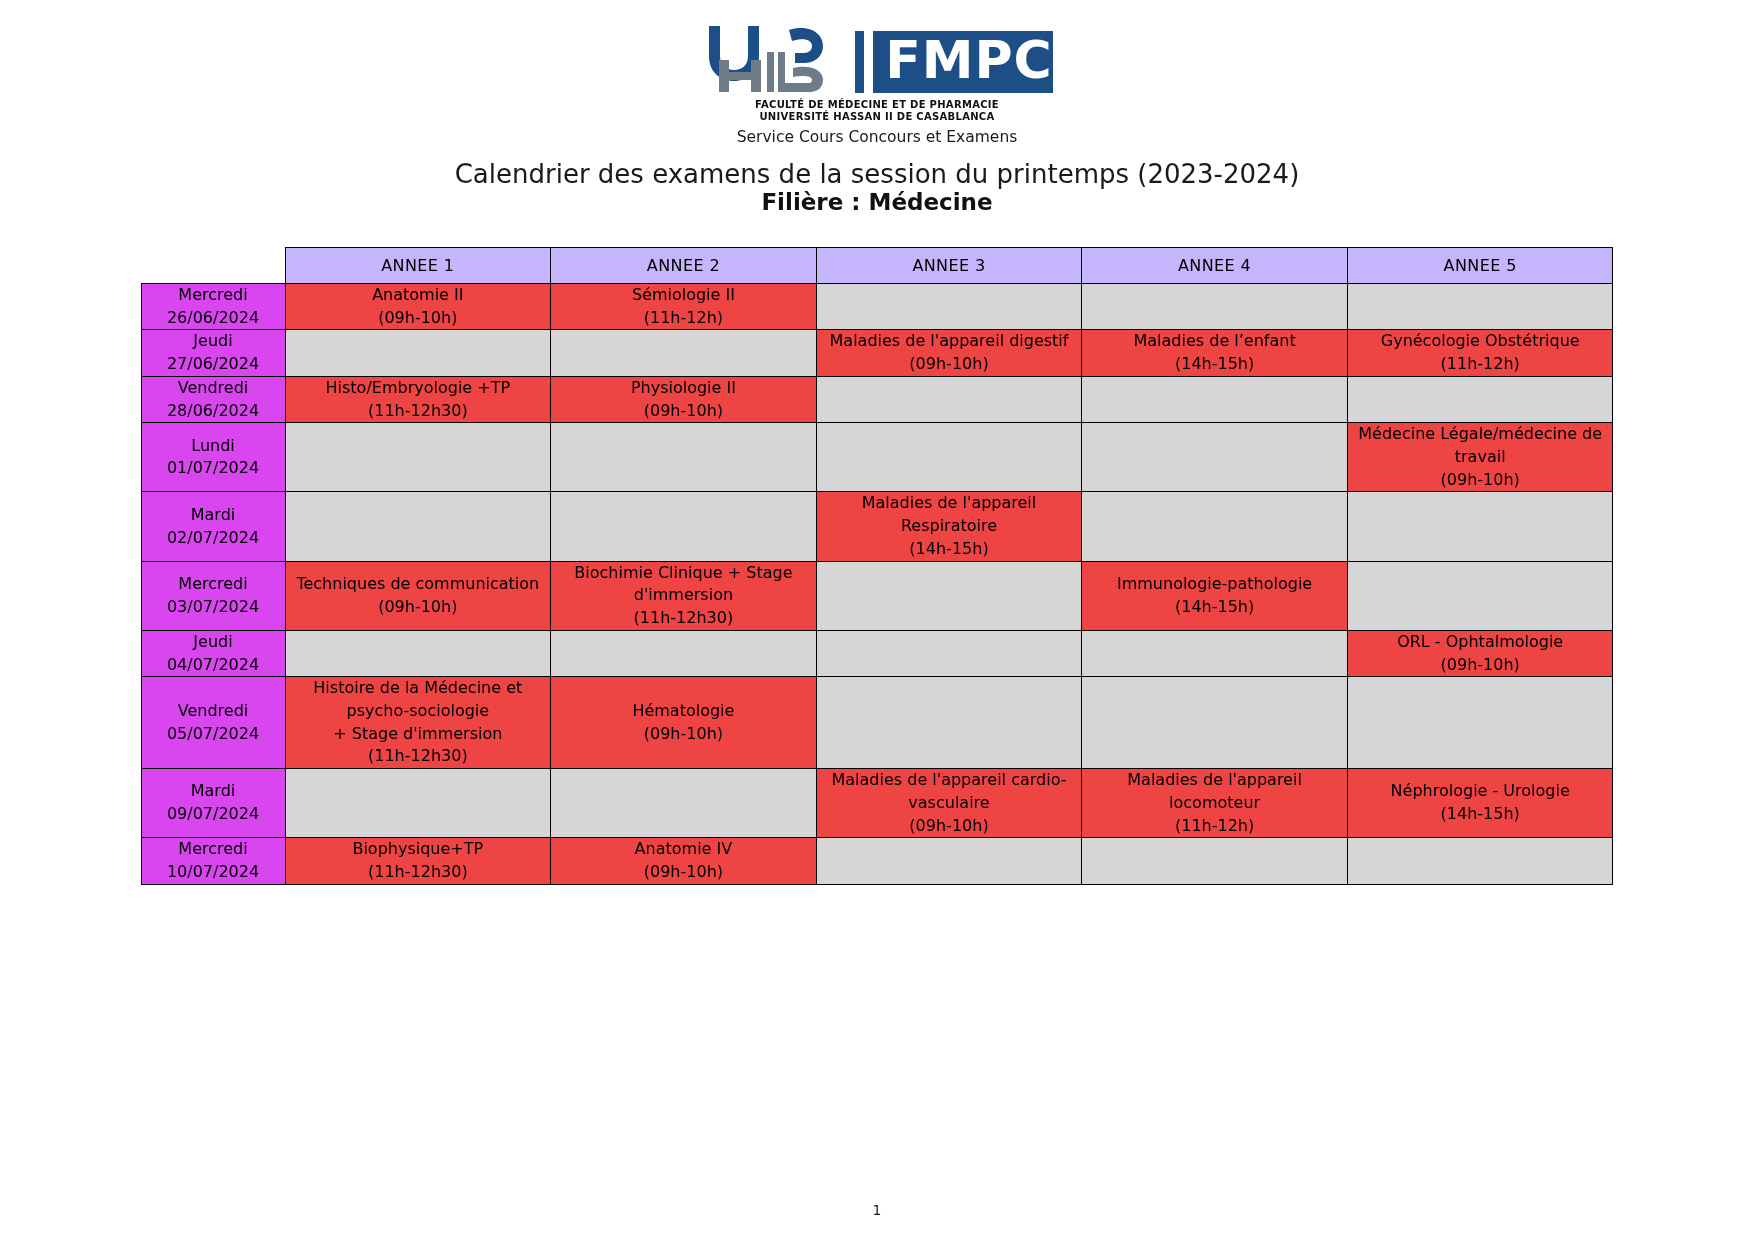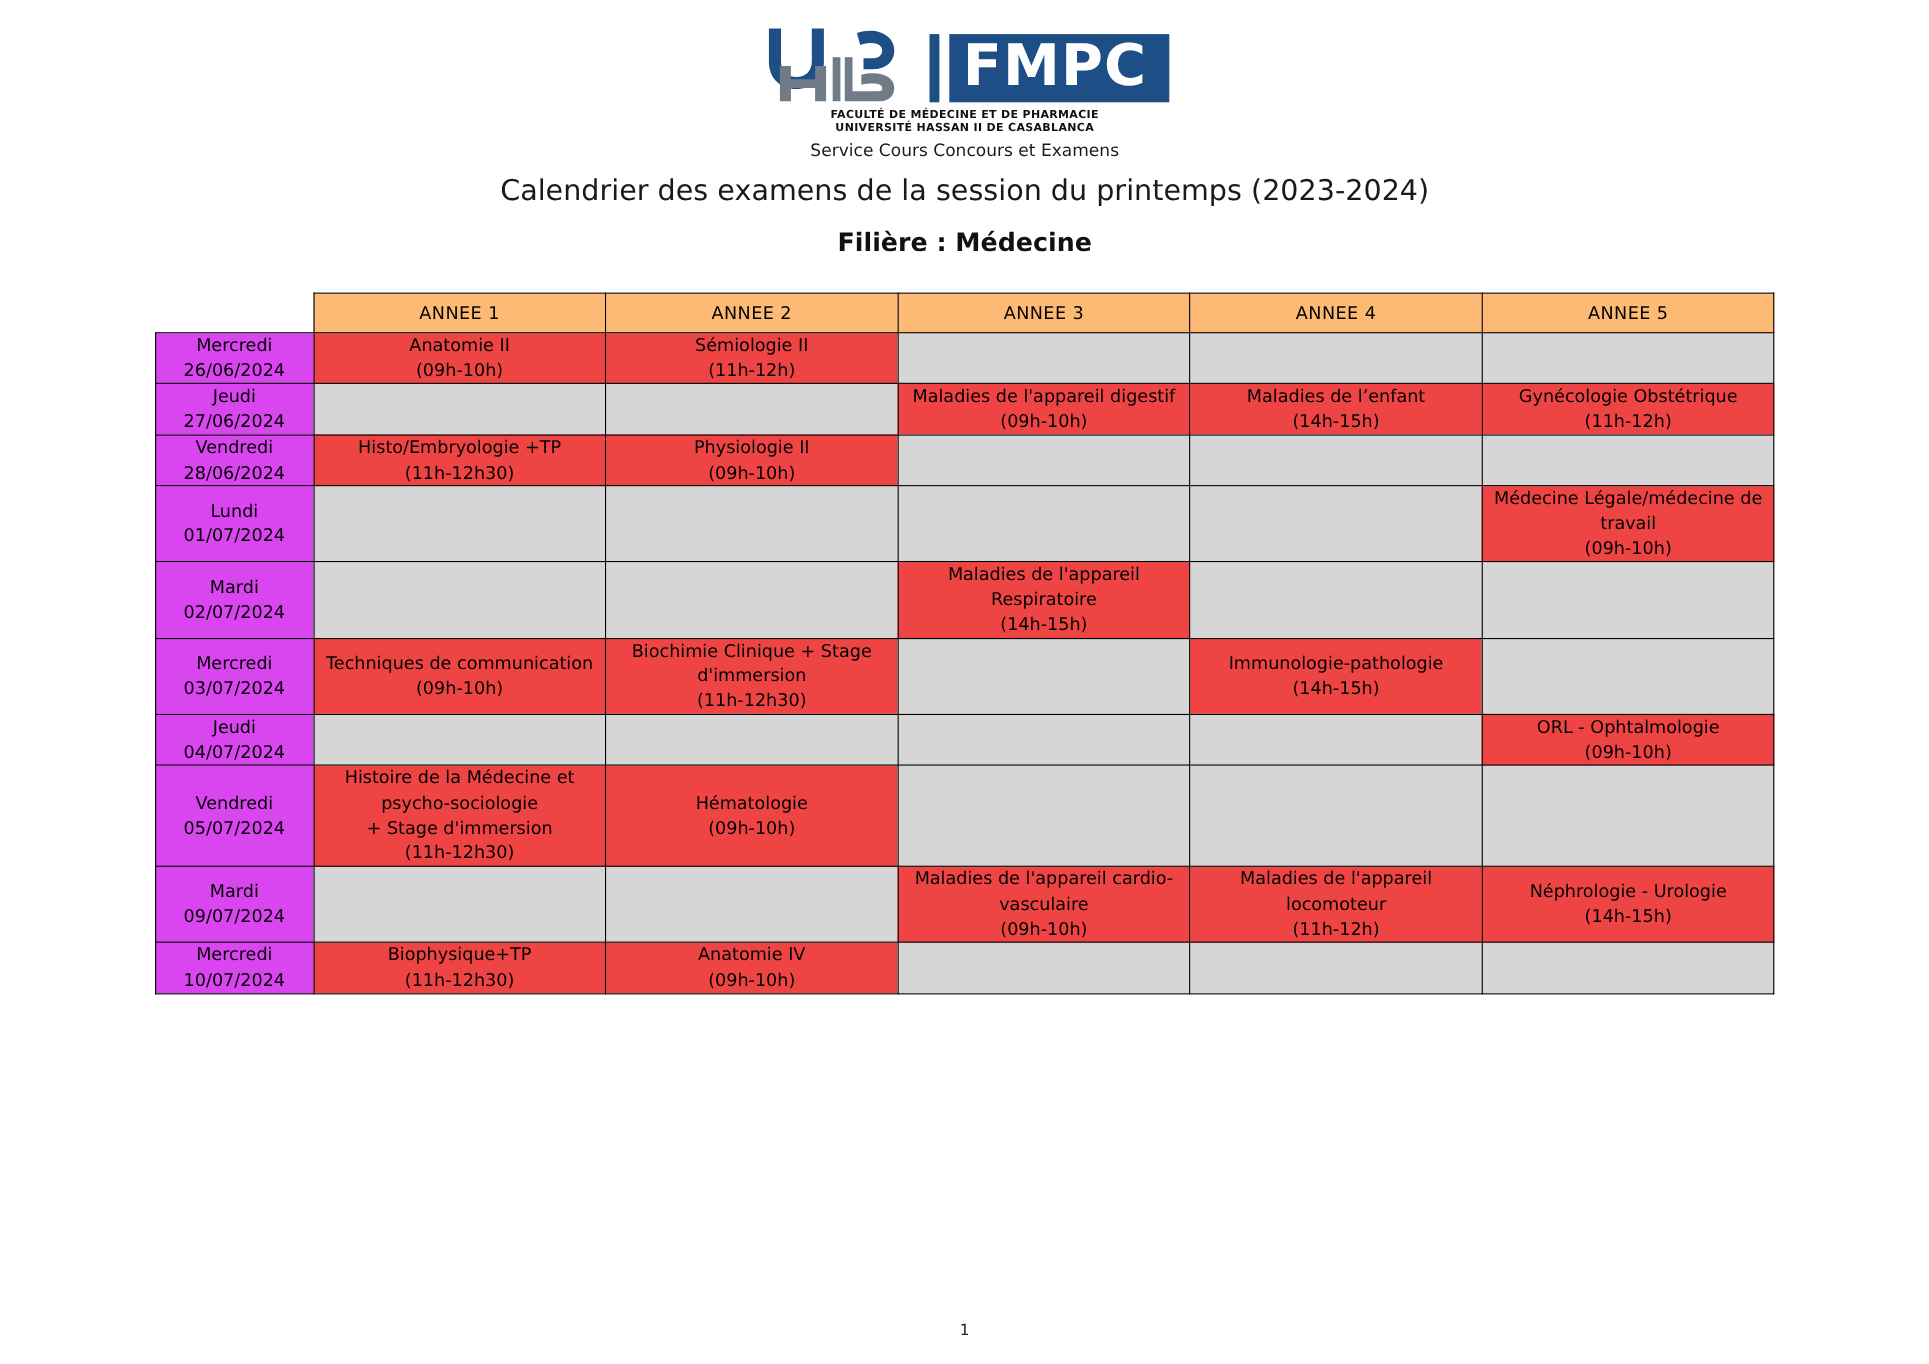--- a/index.html
+++ b/index.html
@@ -19,52 +19,52 @@
   .logo-wrap { display:flex; justify-content:center; align-items:flex-end; gap:0px; }
   .logo-mark { display:flex; align-items:flex-end; height:72px; }
   .logo-svg { display:block; }
   .logo-bar {
     width:9px; height:62px; background:#1d4f86; margin:0 9px 3px 2px;
   }
   .logo-fmpc {
     background:#1d4f86; color:#ffffff;
     font-family:"DejaVu Sans","Liberation Sans",sans-serif;
     font-weight:bold; font-size:52px; letter-spacing:1px;
-    padding:3px 20px 6px 12px; line-height:1.02;
+    padding:3px 0 6px 12px; line-height:1.02;
     margin-bottom:3px;
   }
   .fac-line1, .fac-line2 {
     font-weight:bold; font-size:10px; letter-spacing:.3px;
     color:#111; margin-top:3px;
   }
   .fac-line2 { margin-top:1px; }
   .service-line { font-size:15.5px; margin-top:6px; color:#1a1a1a; }
 
   .doc-title { font-size:26px; margin-top:13px; color:#1a1a1a; font-weight:400; }
-  .doc-subtitle { font-size:23px; margin-top:19px; font-weight:bold; color:#111; }
+  .doc-subtitle { font-size:23px; margin-top:0; font-weight:bold; color:#111; }
 
   
   .table-zone { margin-top:32px; padding-left:50px; padding-right:50px; }
   table.cal {
     border-collapse: collapse;
     table-layout: fixed;
     width:1472px;
     margin:0 auto;
   }
   table.cal td, table.cal th { border:1.6px solid #000; padding:0; }
 
   col.c-date { width:144px; }
   col.c-yr   { width:265.6px; }
 
   thead th.corner {
     border:none;
     background:transparent;
   }
   thead th.yr {
-    background:#fdba74;
+    background:#c4b5fd;
     font-size:16px; font-weight:400;
     height:36px; text-align:center;
     letter-spacing:.4px;
   }
 
   td.datecell {
     background:#d946ef;
     text-align:center;
     font-size:16px;
     line-height:1.42;

